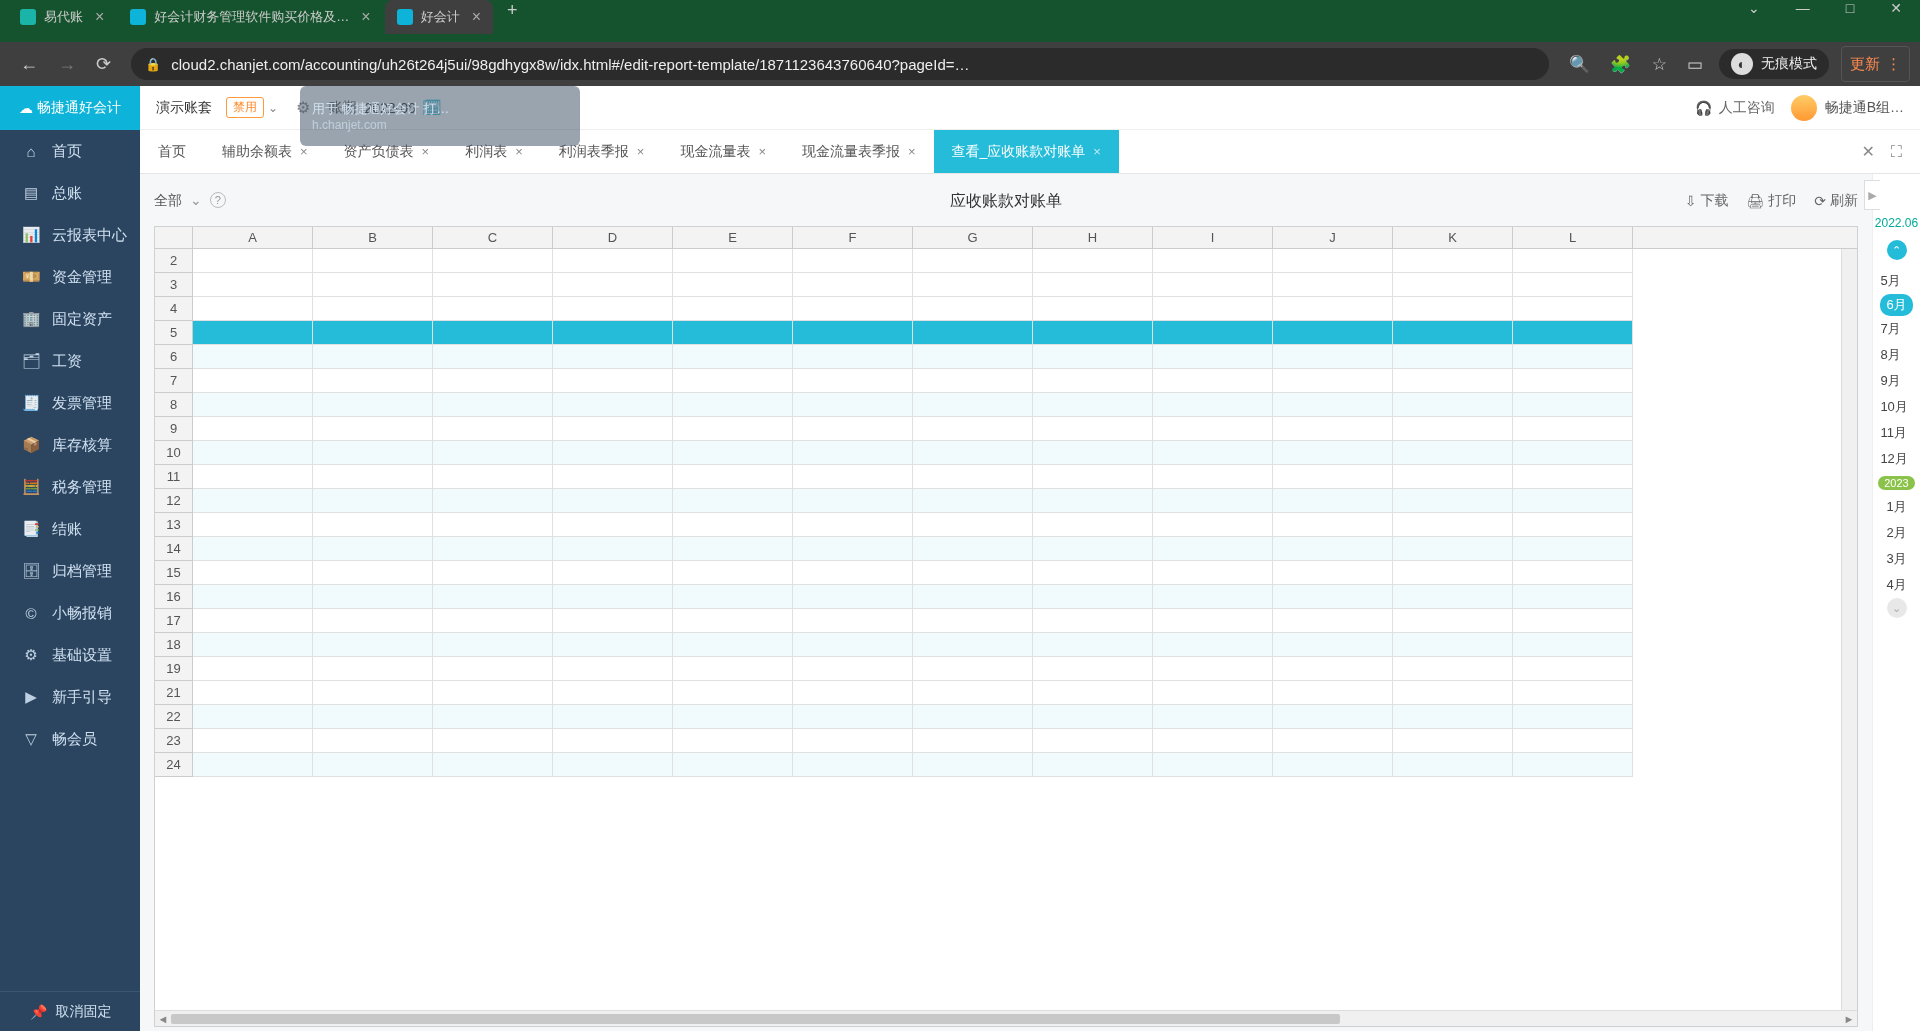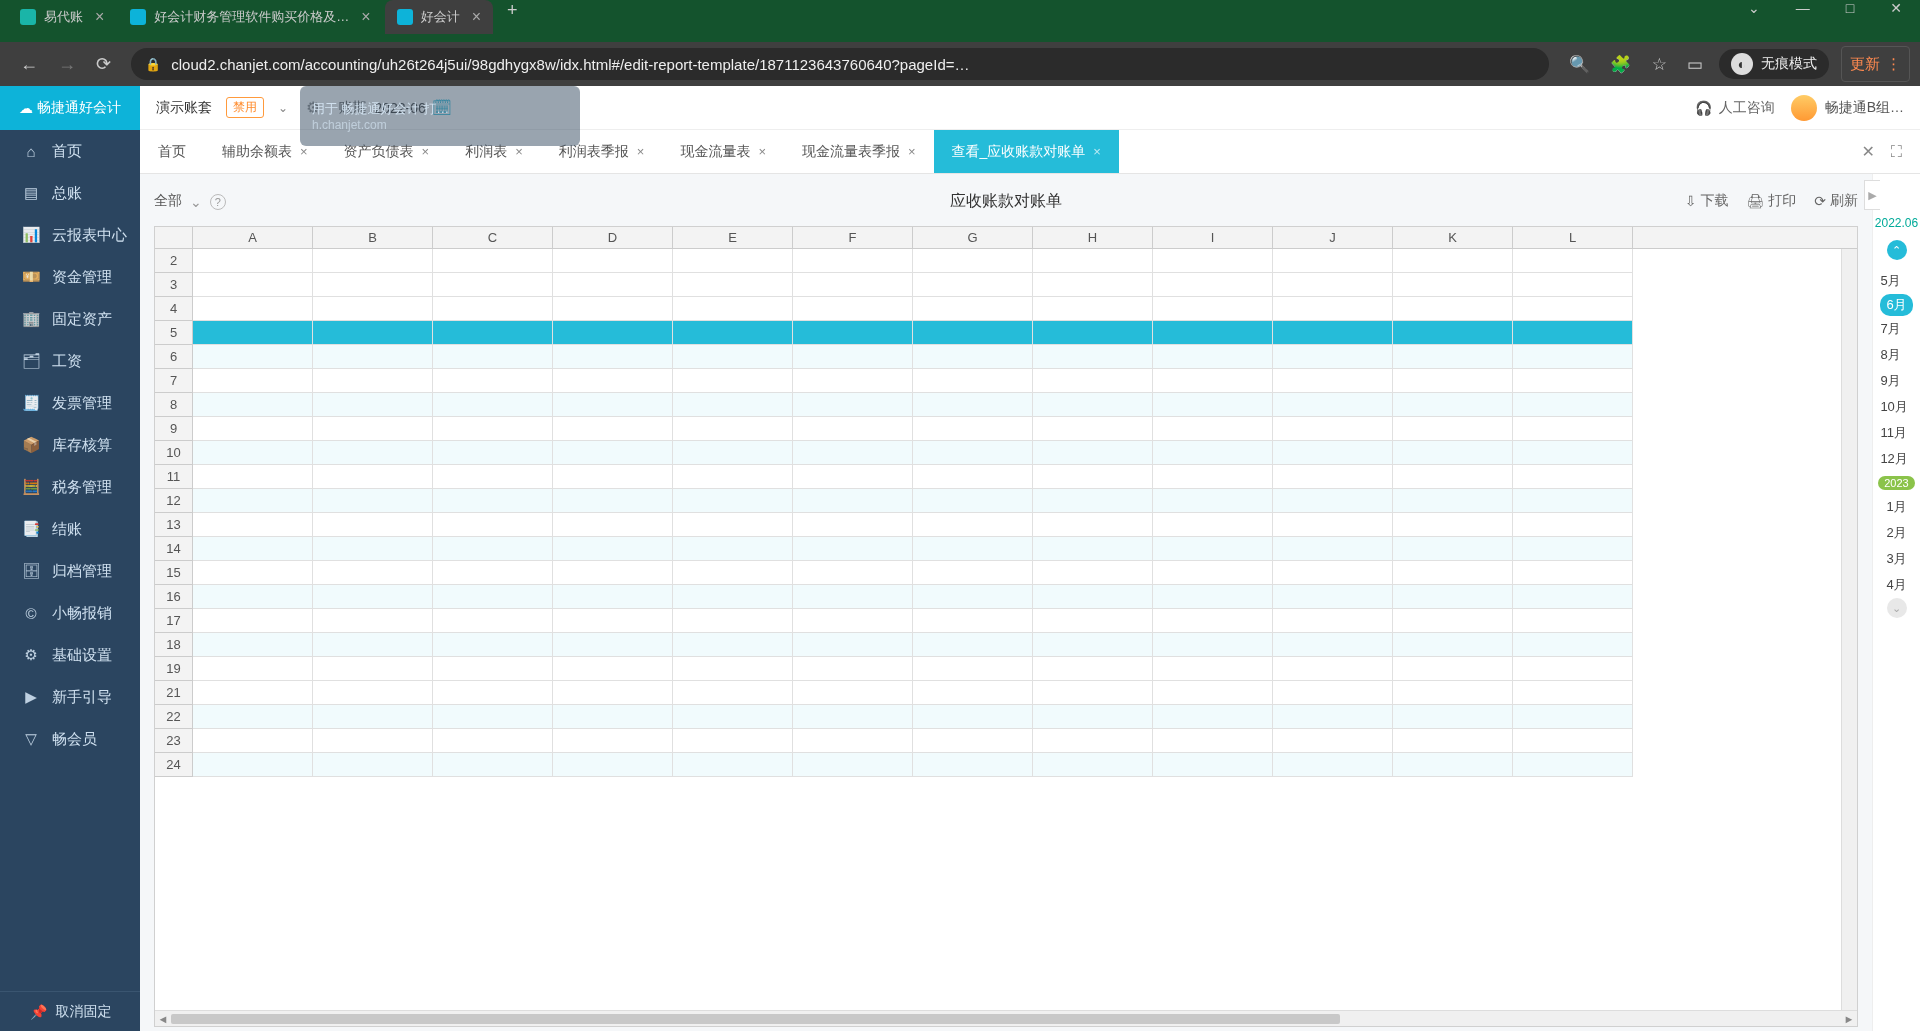--- a/index.html
+++ b/index.html
@@ -31,21 +31,21 @@
 .brand{height:44px;background:#0db3d9;display:flex;align-items:center;justify-content:center;font-size:14px;color:#fff;font-weight:500;}
 .brand .logo-icon{margin-right:4px;}
 .sidebar-item{height:42px;display:flex;align-items:center;padding-left:22px;font-size:15px;cursor:pointer;}
 .sidebar-item .s-icon{width:18px;margin-right:12px;text-align:center;opacity:0.9;}
 .sidebar-bottom{margin-top:auto;height:40px;display:flex;align-items:center;padding-left:30px;font-size:14px;border-top:1px solid #3a5570;cursor:pointer;}
 
 .main{flex:1;display:flex;flex-direction:column;min-width:0;background:#f5f7f9;}
 
 .topbar{height:44px;background:#fff;display:flex;align-items:center;padding:0 16px;border-bottom:1px solid #eee;}
 .account-name{font-size:14px;color:#333;margin-right:14px;}
-.disable-btn{border:1px solid #ff9a3c;color:#ff8a2a;font-size:12px;padding:1px 6px;border-radius:3px;margin-right:14px;cursor:pointer;}
+.disable-btn{border:1px solid #ff9a3c;color:#ff8a2a;font-size:12px;padding:1px 6px;border-radius:3px;margin-right:4px;cursor:pointer;}
 .dropdown-caret{color:#888;margin-right:18px;cursor:pointer;font-size:12px;}
 .gear{color:#888;margin-right:18px;cursor:pointer;}
 .period-label{color:#555;font-size:14px;margin-right:8px;}
 .period-val{color:#333;font-size:14px;margin-right:6px;}
 .cal-icon{color:#0db3d9;cursor:pointer;}
 .topbar-right{margin-left:auto;display:flex;align-items:center;}
 .support{display:flex;align-items:center;font-size:14px;color:#666;margin-right:16px;cursor:pointer;}
 .support .hs-icon{margin-right:6px;}
 .user-avatar{width:26px;height:26px;border-radius:50%;background:linear-gradient(#ffcc66,#ff9933);margin-right:8px;}
 .user-name{font-size:14px;color:#555;}
@@ -53,21 +53,21 @@
 .tabstrip{height:44px;background:#fff;display:flex;align-items:stretch;border-bottom:1px solid #e5e5e5;position:relative;}
 .page-tab{display:flex;align-items:center;padding:0 18px;font-size:14px;color:#555;cursor:pointer;white-space:nowrap;}
 .page-tab.active{background:#25bcd9;color:#fff;}
 .page-tab .close{margin-left:8px;font-size:13px;opacity:0.7;}
 .tabstrip-end{margin-left:auto;display:flex;align-items:center;padding-right:10px;}
 .tabstrip-end span{padding:0 8px;color:#888;cursor:pointer;font-size:16px;}
 
 .content{flex:1;display:flex;min-height:0;}
 .sheet-area{flex:1;display:flex;flex-direction:column;padding:10px 14px 4px 14px;min-width:0;}
 .sheet-header{height:34px;display:flex;align-items:center;}
-.filter-box{display:flex;align-items:flex-end;font-size:14px;color:#555;cursor:pointer;}
+.filter-box{display:flex;align-items:flex-start;font-size:14px;color:#555;cursor:pointer;}
 .filter-box .caret{margin:0 8px;color:#999;}
 .filter-box .help{width:16px;height:16px;border:1px solid #bbb;border-radius:50%;display:inline-flex;align-items:center;justify-content:center;font-size:11px;color:#999;}
 .sheet-title{position:absolute;left:50%;transform:translateX(-50%);font-size:16px;color:#333;font-family:Liberation Serif, serif;}
 .sheet-actions{margin-left:auto;display:flex;align-items:center;}
 .sheet-action{display:flex;align-items:center;font-size:14px;color:#666;margin-left:18px;cursor:pointer;}
 .sheet-action .a-icon{margin-right:4px;}
 
 .grid-wrap{flex:1;display:flex;flex-direction:column;margin-top:8px;border:1px solid #d0d0d0;min-height:0;background:#fff;position:relative;}
 .col-headers{display:flex;height:22px;background:#f3f3f3;border-bottom:1px solid #ccc;flex-shrink:0;}
 .corner{width:38px;border-right:1px solid #ccc;background:#f3f3f3;}

